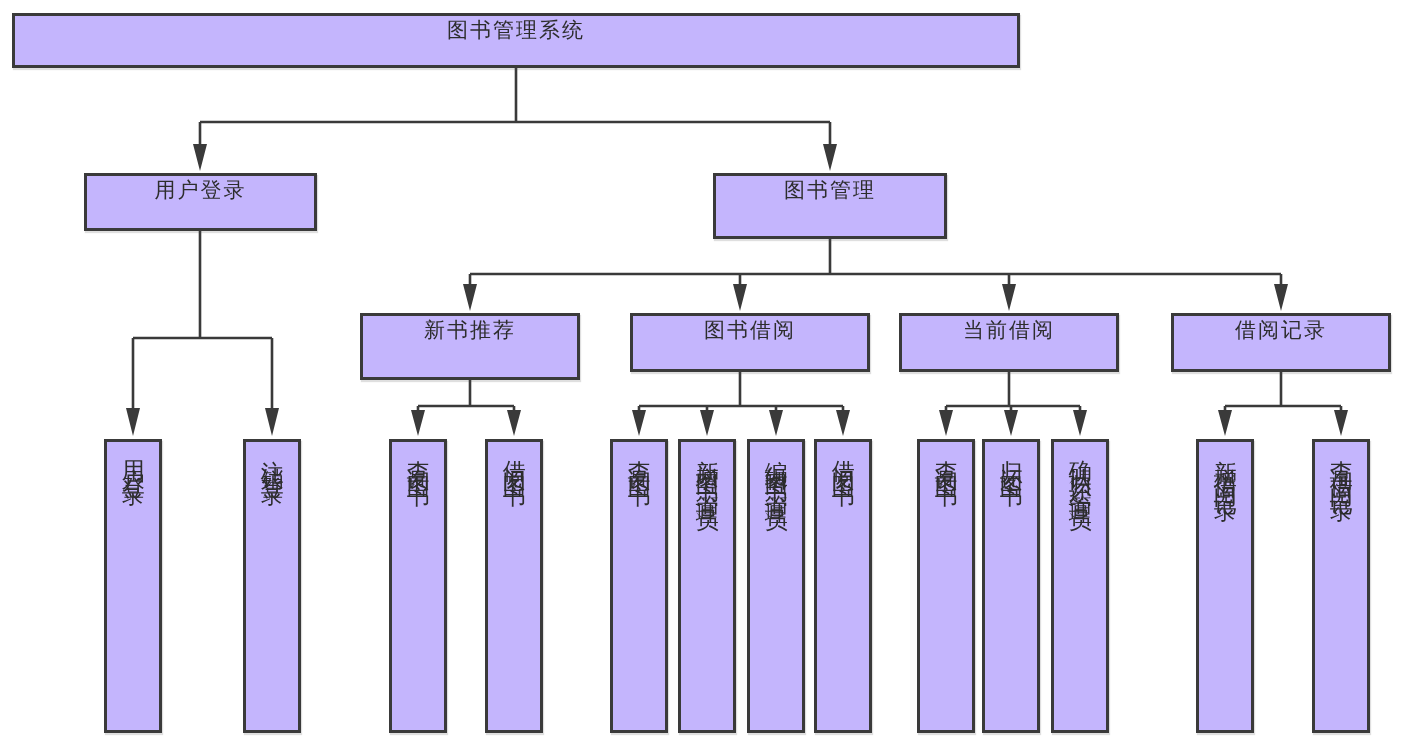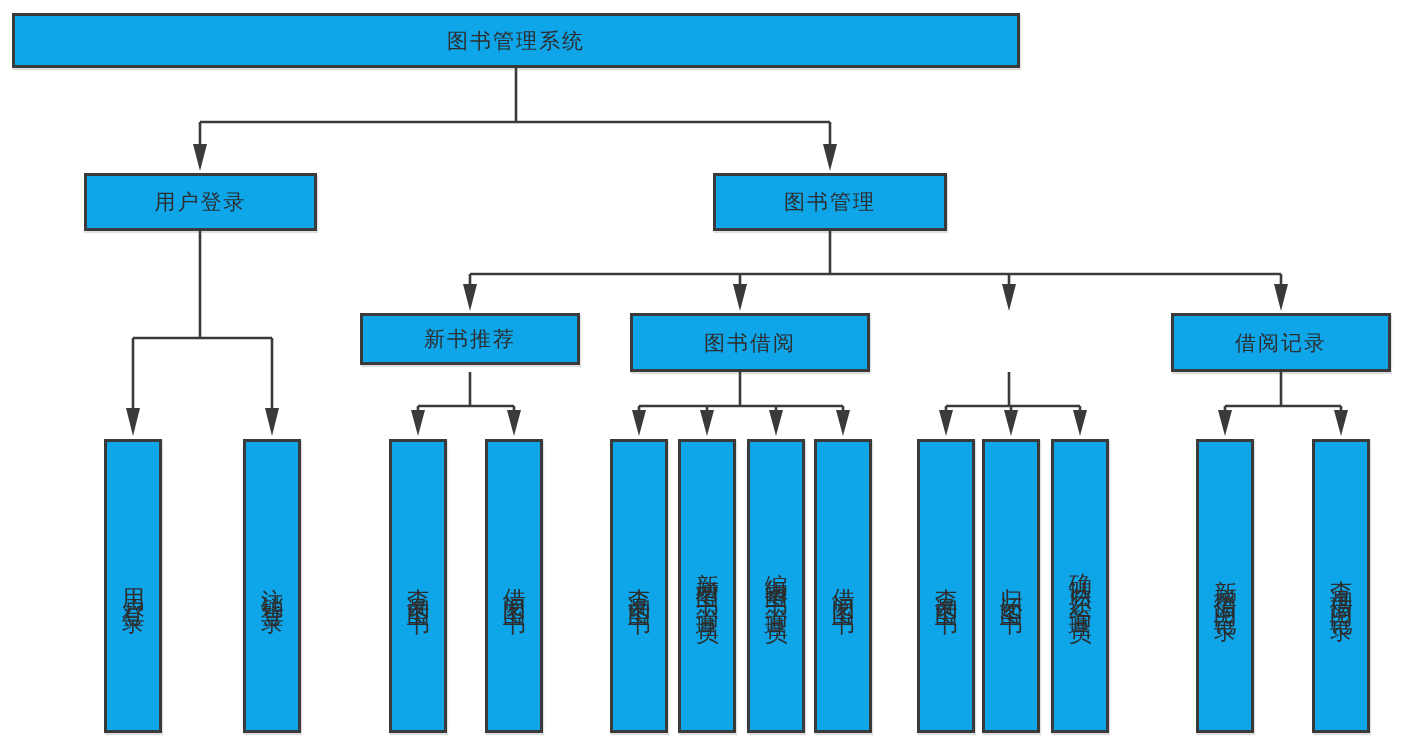--- a/index.html
+++ b/index.html
@@ -28,25 +28,24 @@
     stroke: #3a3a3a;
     stroke-width: 2.6;
   }
   .head {
     fill: #3a3a3a;
     stroke: none;
   }
   .hbox, .vbox {
     position: absolute;
     box-sizing: border-box;
-    background: #0ea5e9;
+    background: #c4b5fd;
     border: 3px solid #3a3a3a;
     box-shadow: 1px 2px 1px rgba(80,80,80,0.18);
     display: flex;
-    align-items: center;
     justify-content: center;
   }
   .hbox .label {
     font-size: 21px;
     letter-spacing: 2px;
     white-space: nowrap;
     color: #2d2d2d;
   }
   .vbox .label {
     writing-mode: vertical-rl;
@@ -98,29 +97,32 @@
       M1218 410 L1232 410 L1225 436 Z  M1334 410 L1348 410 L1341 436 Z"></path>
   </svg>
 
   <div class="hbox" style="left:12px; top:13px; width:1008px; height:55px">
     <span class="label">图书管理系统</span>
   </div>
 
   <div class="hbox" style="left:84px; top:173px; width:233px; height:58px">
     <span class="label">用户登录</span>
   </div>
-  <div class="hbox" style="left:713px; top:173px; width:234px; height:58px">
+  <div class="hbox" style="left:713px; top:173px; width:234px; height:66px">
     <span class="label">图书管理</span>
   </div>
 
-  <div class="hbox" style="left:360px; top:313px; width:220px; height:52px">
+  <div class="hbox" style="left:360px; top:313px; width:220px; height:67px">
     <span class="label">新书推荐</span>
   </div>
   <div class="hbox" style="left:630px; top:313px; width:240px; height:59px">
     <span class="label">图书借阅</span>
+  </div>
+  <div class="hbox" style="left:899px; top:313px; width:220px; height:59px">
+    <span class="label">当前借阅</span>
   </div>
   <div class="hbox" style="left:1171px; top:313px; width:220px; height:59px">
     <span class="label">借阅记录</span>
   </div>
 
   <div class="vbox" style="left:104px; top:439px; width:58px; height:294px">
     <span class="label">用户登录</span>
   </div>
   <div class="vbox" style="left:243px; top:439px; width:58px; height:294px">
     <span class="label">注销登录</span>

